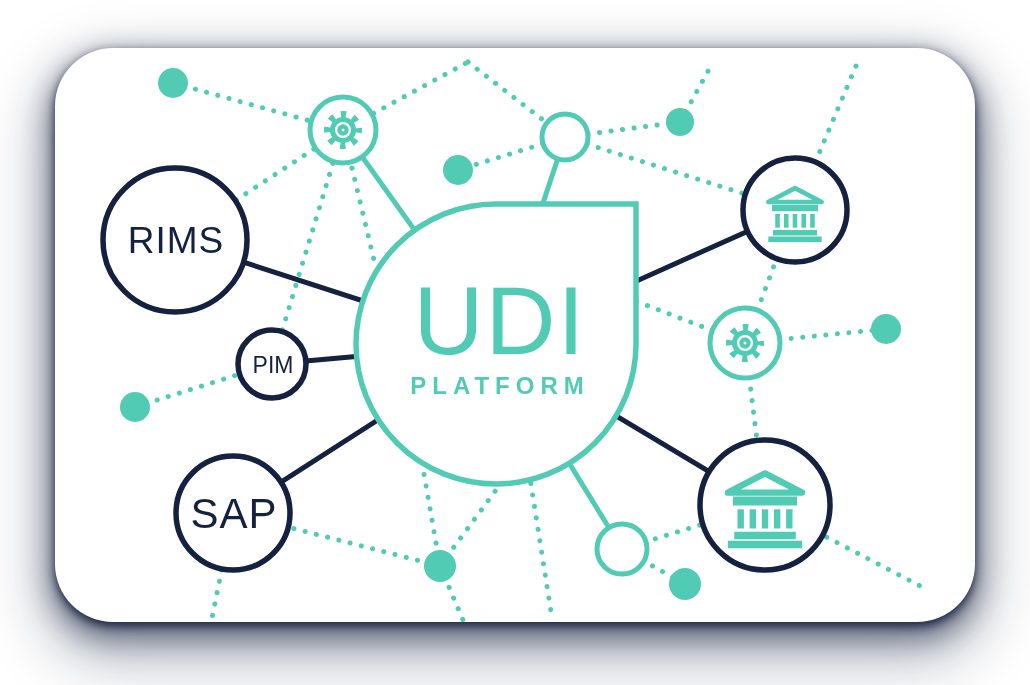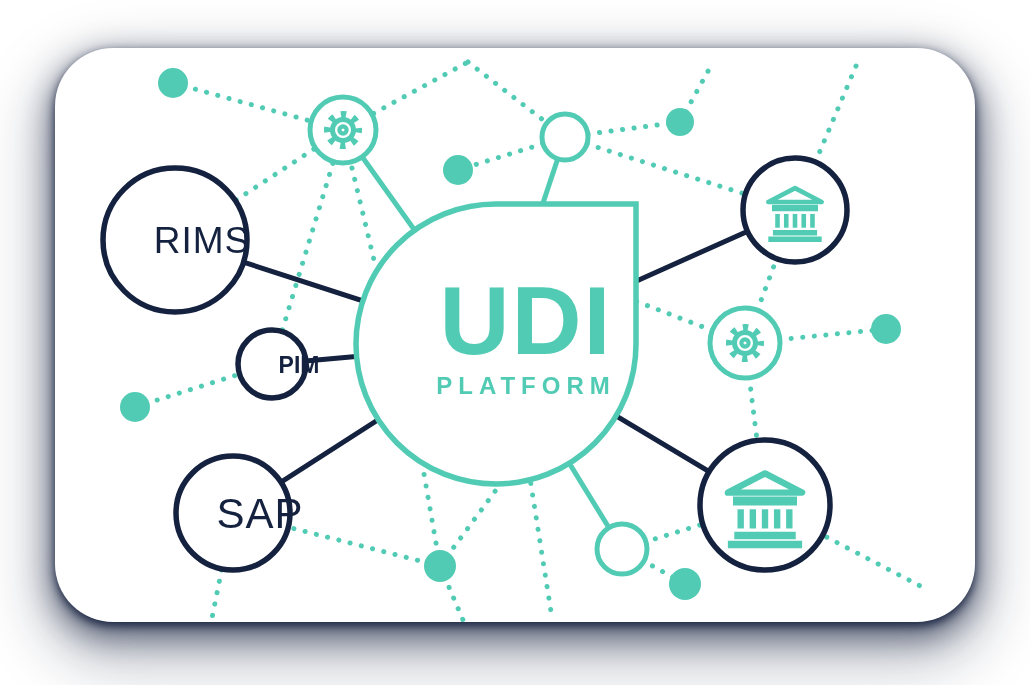--- a/index.html
+++ b/index.html
@@ -24,27 +24,27 @@
   .dot-line{stroke:var(--teal);stroke-width:5;stroke-linecap:round;stroke-dasharray:0.1 11.5;fill:none;}
   .teal-line{stroke:var(--teal);stroke-width:5;stroke-linecap:round;fill:none;}
   .navy-line{stroke:var(--navy);stroke-width:5;stroke-linecap:round;fill:none;}
   .drop{fill:var(--card-bg);stroke:var(--teal);stroke-width:5.5;}
   .navy-node{fill:var(--card-bg);stroke:var(--navy);stroke-width:5.5;}
   .teal-node{fill:var(--card-bg);stroke:var(--teal);stroke-width:5;}
   .fill-dot{fill:var(--teal);}
   .glyph{stroke:var(--teal);fill:none;}
   .label{
     position:absolute;transform:translate(-50%,-50%);
-    color:var(--navy);white-space:nowrap;user-select:none;margin-left:26px;
+    color:var(--navy);white-space:nowrap;user-select:none;
   }
   .label.teal{color:var(--teal);}
-  #lbl-title{left:500px;top:321px;font-size:97px;font-weight:700;letter-spacing:2px;}
+  #lbl-title{left:500px;top:321px;font-size:97px;font-weight:400;letter-spacing:2px;}
   #lbl-subtitle{left:500px;top:386px;font-size:24px;font-weight:700;letter-spacing:6px;}
   #lbl-rims{left:176px;top:241px;font-size:37px;font-weight:500;letter-spacing:1px;}
-  #lbl-pim{left:273px;top:365px;font-size:23px;font-weight:700;}
+  #lbl-pim{left:273px;top:365px;font-size:23px;font-weight:400;}
   #lbl-sap{left:234px;top:514px;font-size:42px;font-weight:500;letter-spacing:1px;}
 </style>
 </head>
 <body>
 
 <div class="card"></div>
 
 <svg class="net" viewBox="0 0 1030 685">
   <defs>
     <g id="gear">

